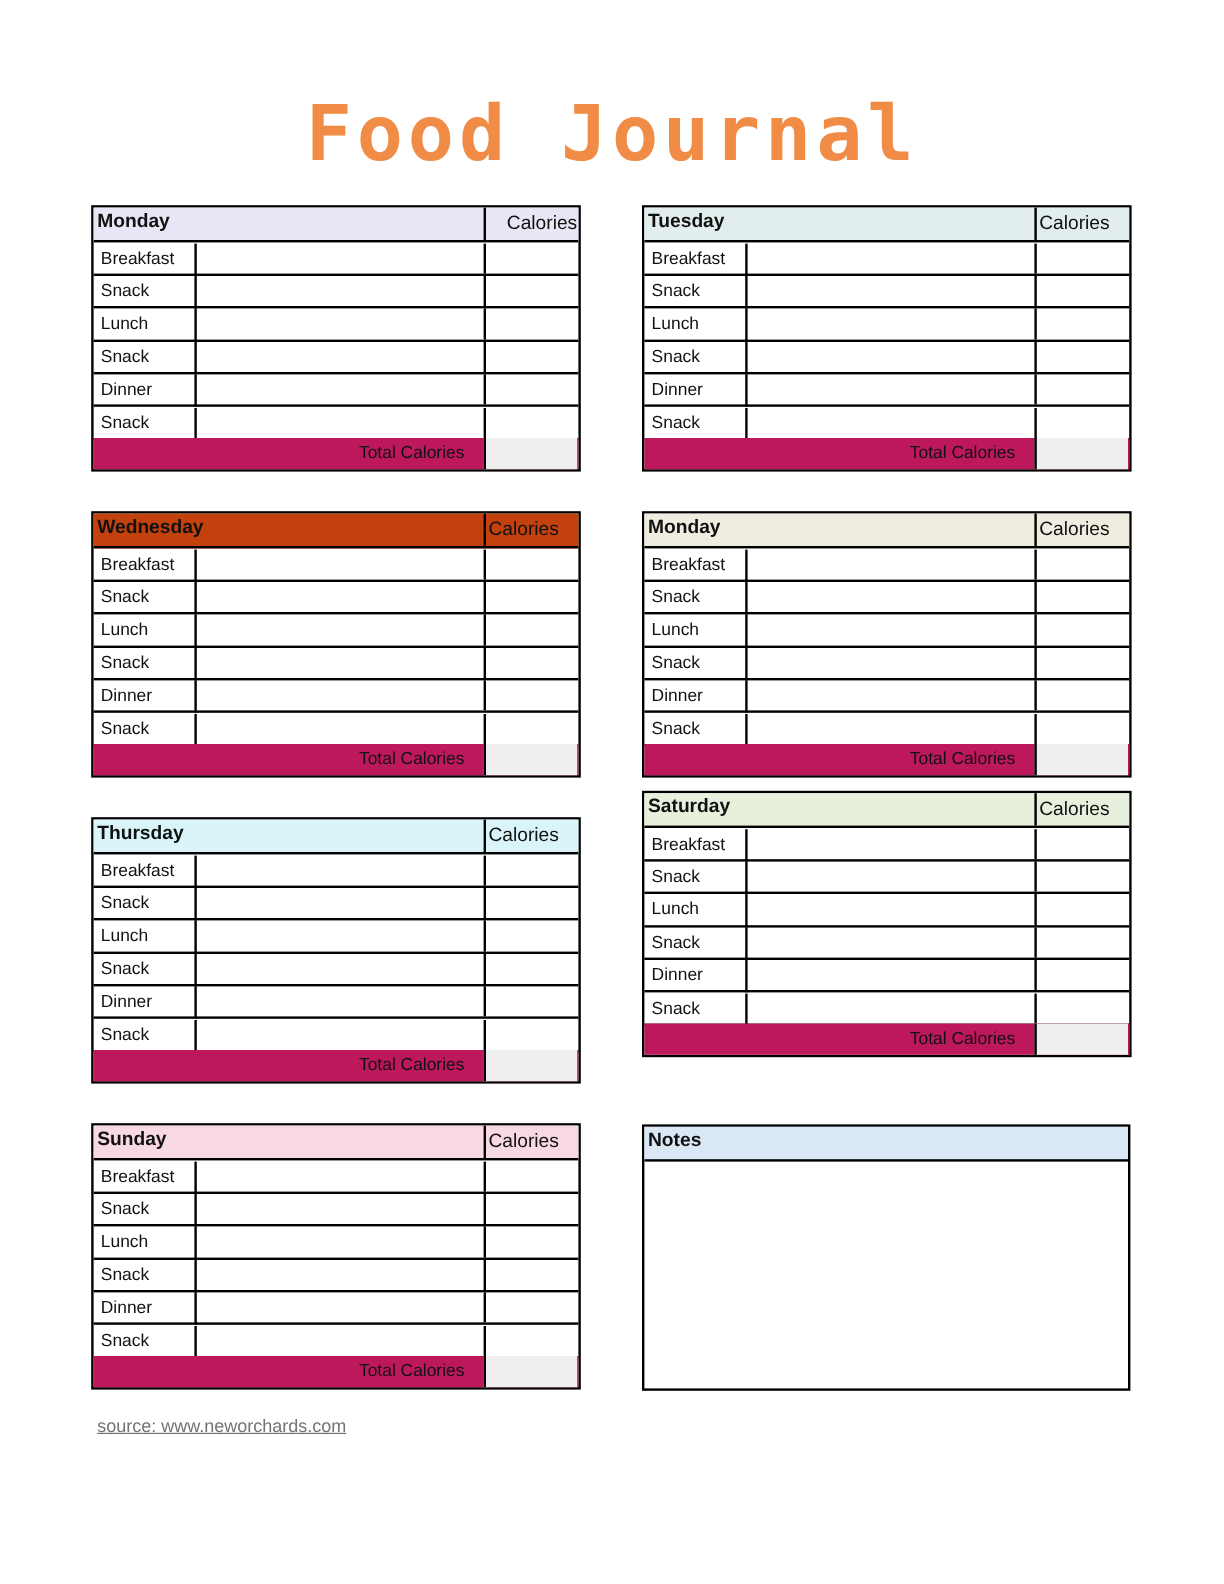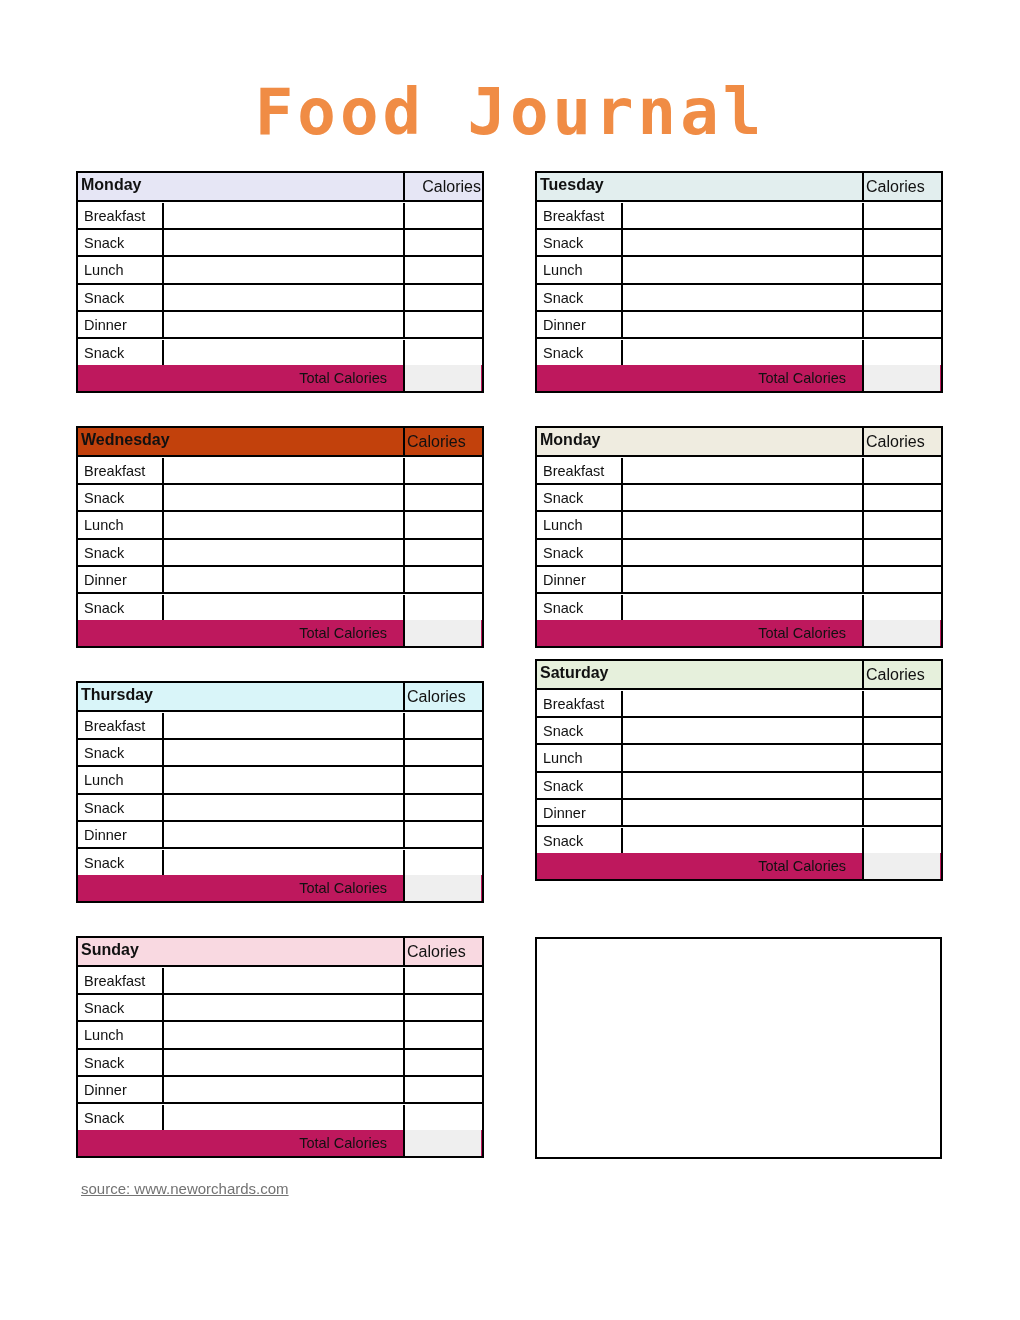--- a/index.html
+++ b/index.html
@@ -358,16 +358,19 @@
         <span class="cal"></span>
       </div>
       <div class="total">
       <span class="total-label">Total Calories</span>
       <span class="total-cal"></span>
     </div>
     </div>
   </div>
 
 <div class="notes">
+  <div class="notes-head">
+    <span class="notes-title">Notes</span>
+  </div>
   <div style="position:absolute;left:0;top:29px;right:0;bottom:0;"></div>
 </div>
 
 <div class="source">source: www.neworchards.com</div>
 
 </body></html>

